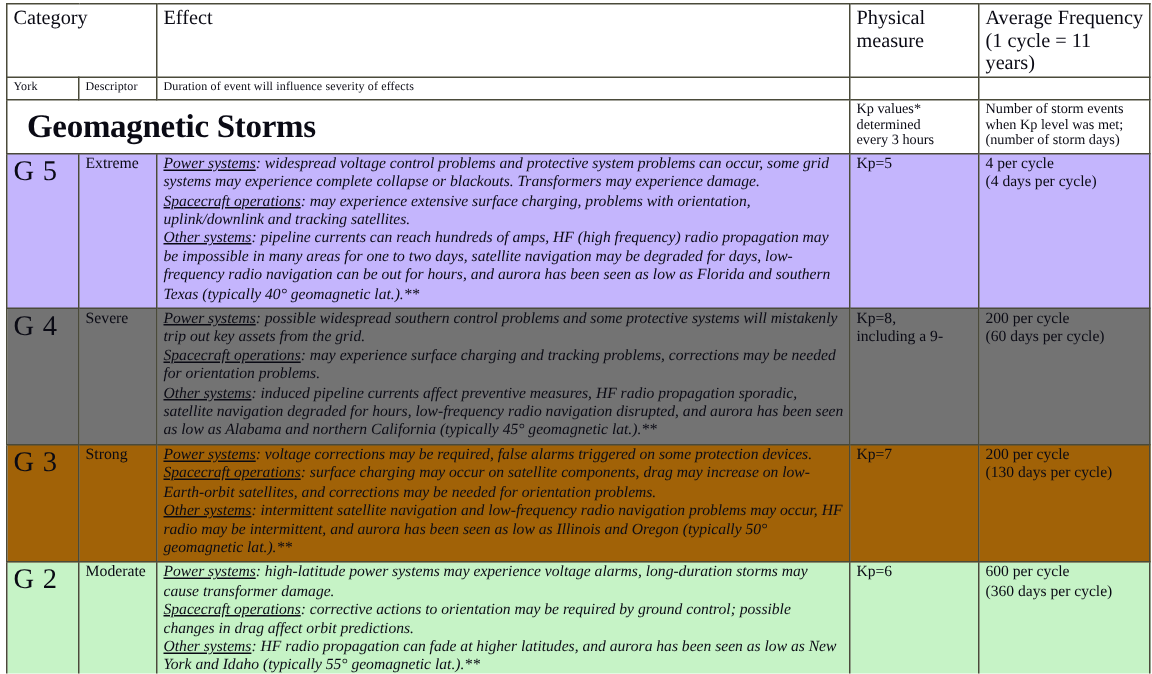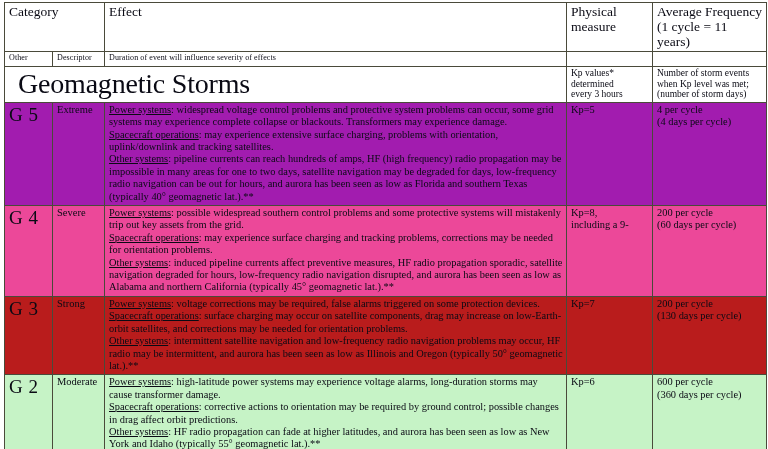--- a/index.html
+++ b/index.html
@@ -65,56 +65,57 @@
     padding: 1px 2px;
     letter-spacing: 0.1px;
   }
   .hdr-title td {
     border-color: #1a1a2e;
     vertical-align: top;
     height: 30px;
     padding: 0;
   }
   .storm-title {
-    font-size: 28px;
-    font-weight: normal;
+    font-size: 22px;
+    font-weight: bold;
     line-height: 30px;
     padding: 1px 0 0 9px;
     white-space: nowrap;
     letter-spacing: -0.2px;
   }
   .legend-cell {
     font-size: 9.5px;
     line-height: 10.6px;
     padding: 1px 3px 1px 4px;
   }
 
   
-  .row-g5 td { background: #a21caf; }
-  .row-g4 td { background: #ec4899; }
-  .row-g3 td { background: #b91c1c; }
+  .row-g5 td { background: #c4b5fd; }
+  .row-g4 td { background: #737373; }
+  .row-g3 td { background: #a16207; }
   .row-g2 td { background: #c6f3c6; }
 
   td.scale-cell {
     text-align: center;
     vertical-align: middle;
     font-size: 19px;
     font-weight: bold;
     letter-spacing: 0.5px;
   }
   td.descriptor-cell {
     text-align: left;
     vertical-align: middle;
     font-size: 10.5px;
     padding-left: 6px;
   }
   td.effect-cell {
     font-size: 10.4px;
     line-height: 12.4px;
     padding: 1px 4px 2px 5px;
+    font-style: italic;
   }
   td.physical-cell,
   td.frequency-cell {
     font-size: 10.4px;
     line-height: 12.4px;
     padding: 1px 3px 2px 5px;
   }
   .effect-cell p {
     margin: 0;
     text-indent: 0;
@@ -144,21 +145,21 @@
           <span>Physical</span><br>
           <span>measure</span>
         </td>
         <td>
           <span>Average Frequency</span><br>
           <span>(1 cycle = 11 years)</span>
         </td>
       </tr>
 
       <tr class="hdr-sub">
-        <td>Other</td>
+        <td>York</td>
         <td>Descriptor</td>
         <td>Duration of event will influence severity of effects</td>
         <td></td>
         <td></td>
       </tr>
 
       <tr class="hdr-title">
         <td colspan="3">
           <div class="storm-title">Geomagnetic Storms</div>
         </td>

